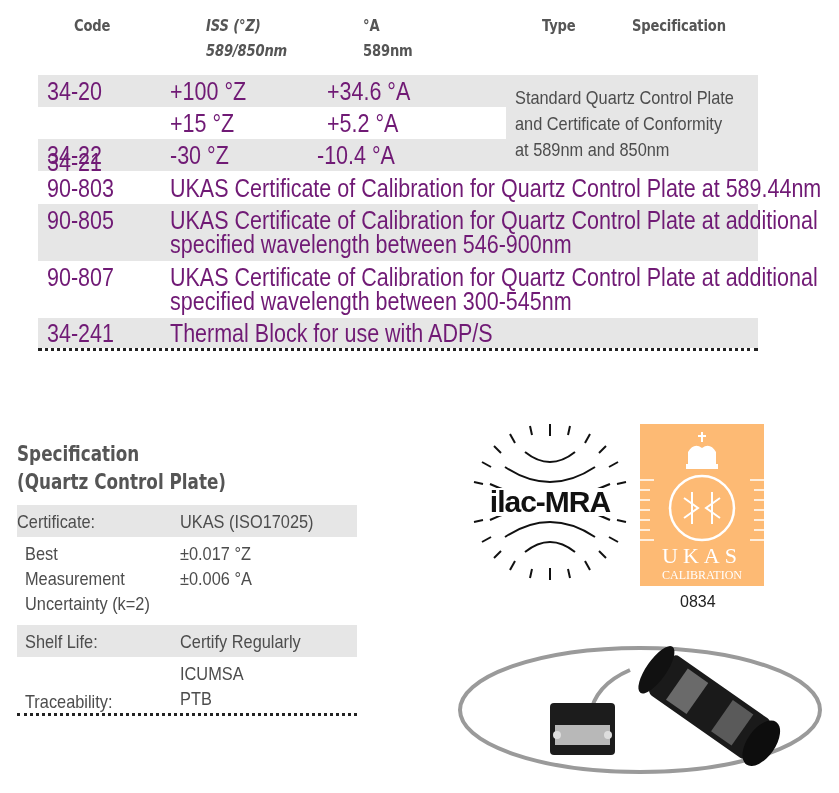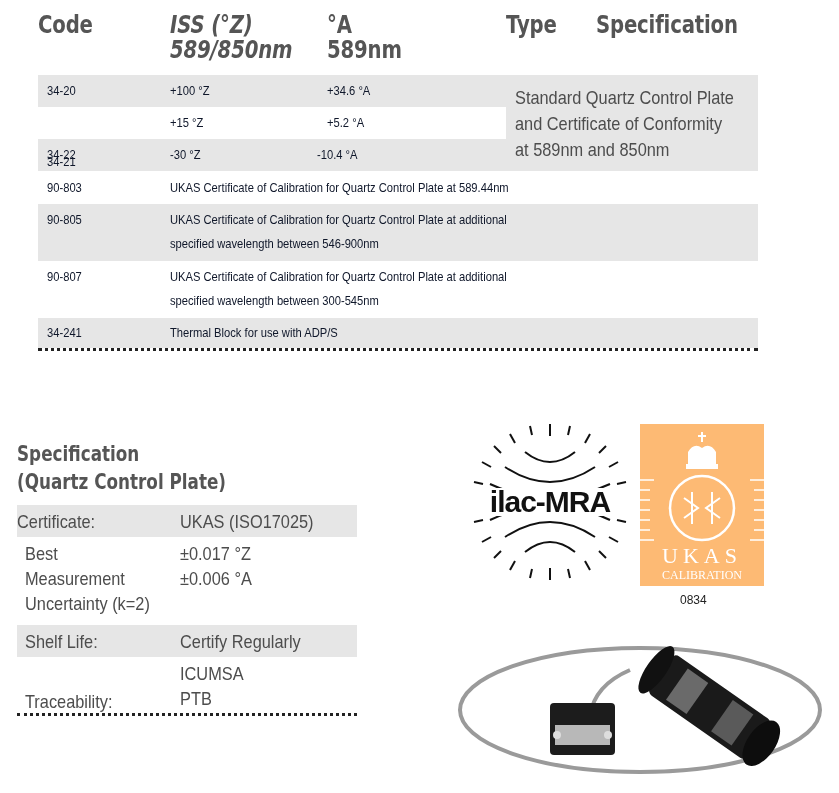--- a/index.html
+++ b/index.html
@@ -4,48 +4,49 @@
   <style>
     html, body { margin: 0; padding: 0; }
     body {
       width: 839px; height: 793px; position: relative; overflow: hidden;
       background: #ffffff; color: #4a4a4a;
       font-family: "Liberation Sans", sans-serif;
     }
     .cond { transform-origin: left top; display: inline-block; white-space: nowrap; }
     .hdr {
       position: absolute; font-weight: bold; color: #555555;
-      font-family: "DejaVu Sans", sans-serif; font-size: 24px; line-height: 25px;
+      font-family: "DejaVu Sans", sans-serif; font-size: 16px; line-height: 25px;
       letter-spacing: -0.2px;
+      margin-left: 36px;
     }
     .hdr .cond { transform: scaleX(0.82); }
     .row { position: absolute; left: 38px; width: 720px; }
     .gray { background: #e6e6e6; }
     .cell {
-      position: absolute; font-size: 13px; line-height: 24px; color: #0f172a;
+      position: absolute; font-size: 25px; line-height: 24px; color: #701a75;
       white-space: nowrap;
     }
     .cell .cond { transform: scaleX(0.86); }
     .dots {
       position: absolute; height: 0; border-top: 3px dotted #222;
     }
     .spec-box { position: absolute; left: 506px; top: 75px; width: 252px; height: 96px; background: #e6e6e6; }
     .spec-text { position: absolute; left: 515px; top: 85px; font-size: 19px; line-height: 26px; color: #4d4d4d; }
     .spec-text .cond { transform: scaleX(0.86); display: block; }
     .sub-title {
       position: absolute; left: 17px; top: 440px; font-weight: bold; color: #555;
       font-family: "DejaVu Sans", sans-serif; font-size: 21px; line-height: 28px;
     }
     .sub-title .cond { transform: scaleX(0.8); display: block; }
     .srow { position: absolute; left: 17px; width: 340px; }
     .scell { position: absolute; font-size: 19px; line-height: 25px; color: #4d4d4d; }
     .scell .cond { transform: scaleX(0.86); display: block; }
     .logo-ilac { position: absolute; left: 470px; top: 422px; width: 160px; height: 160px; }
     .logo-ukas { position: absolute; left: 640px; top: 424px; width: 124px; height: 162px; background: #fdba74; }
-    .ukas-num { position: absolute; left: 680px; top: 593px; font-size: 12px; color: #222; font-family: "Liberation Sans", sans-serif; }
+    .ukas-num { position: absolute; left: 680px; top: 593px; font-size: 16px; color: #222; font-family: "Liberation Sans", sans-serif; }
     .product { position: absolute; left: 455px; top: 625px; width: 372px; height: 160px; }
   </style>
 </head>
 <body>
 
 <div class="hdr" style="left:38px; top:13px;"><span class="cond">Code</span></div>
 <div class="hdr" style="left:170px; top:13px;font-style:italic;">
   <span class="cond" style="display:block">ISS (°Z)</span>
   <span class="cond" style="display:block">589/850nm</span>
 </div>

